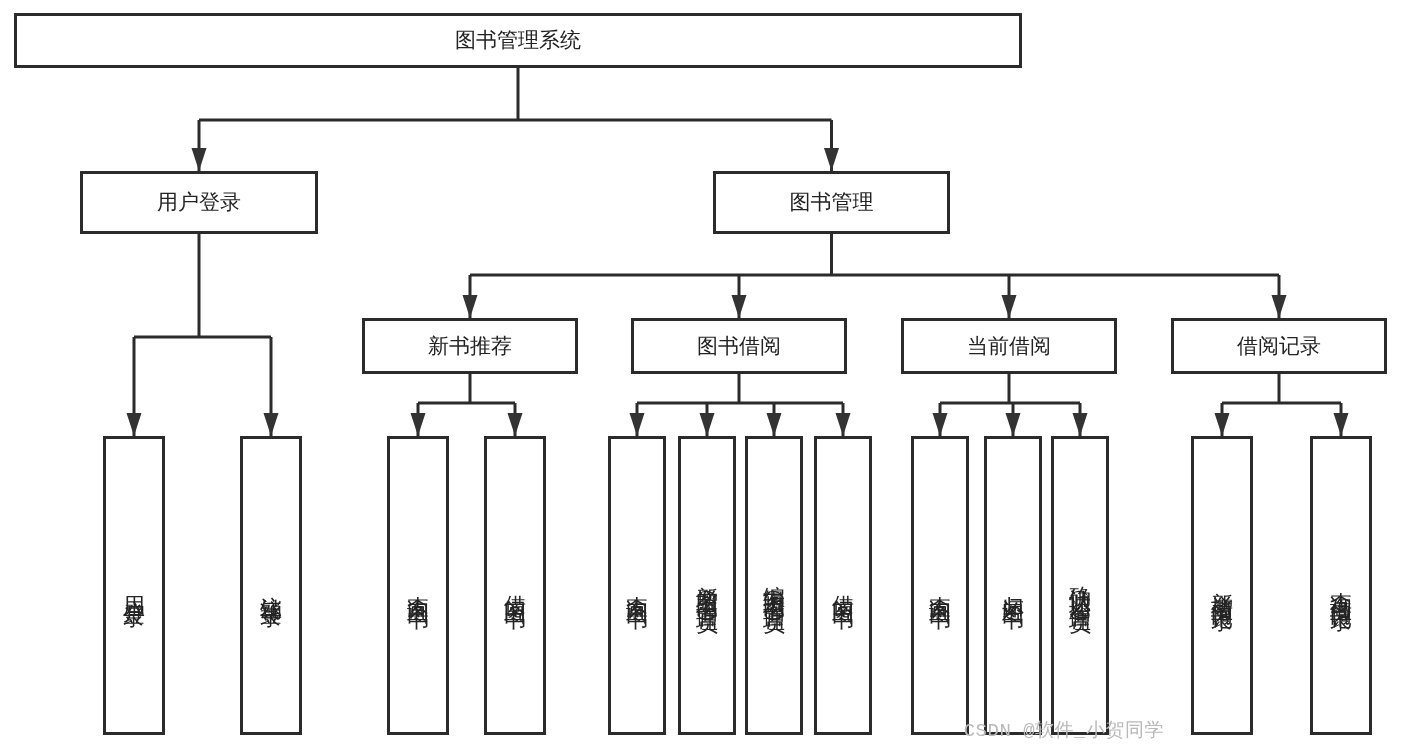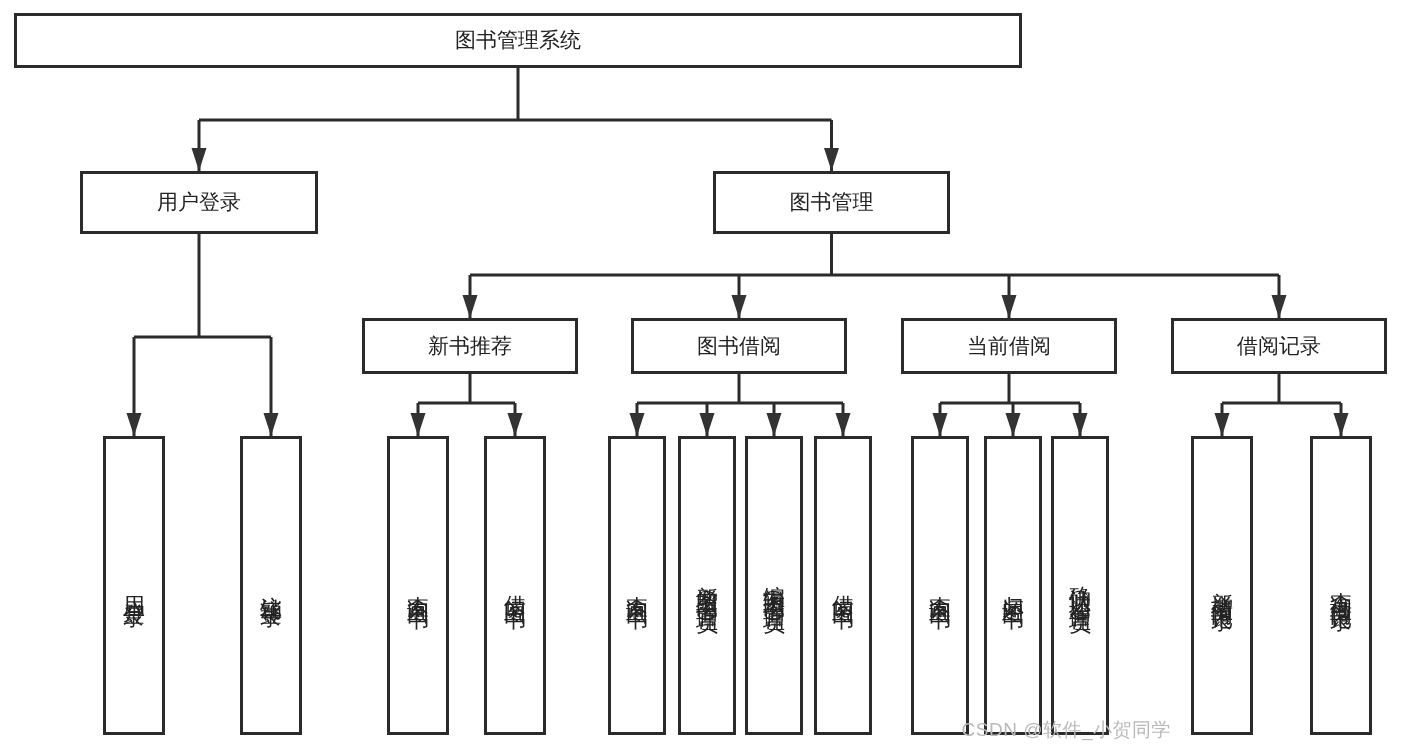--- a/index.html
+++ b/index.html
@@ -62,23 +62,23 @@
     font-family: "Liberation Sans", "DejaVu Sans", sans-serif;
     font-size: 22px;
     line-height: 1.0;
     color: #232323;
     letter-spacing: 4px;
     white-space: nowrap;
     text-align: center;
   }
   .watermark {
     position: absolute;
-    right: 6px;
+    right: 13px;
     bottom: 4px;
-    font-family: Liberation Sans, sans-serif;
+    font-family: Liberation Mono, monospace;
     font-size: 19px;
     color: #b9b9b9;
     white-space: nowrap;
     letter-spacing: 0.5px;
   }
 </style>
 </head>
 <body>
 
 <div id="diagram-root">

